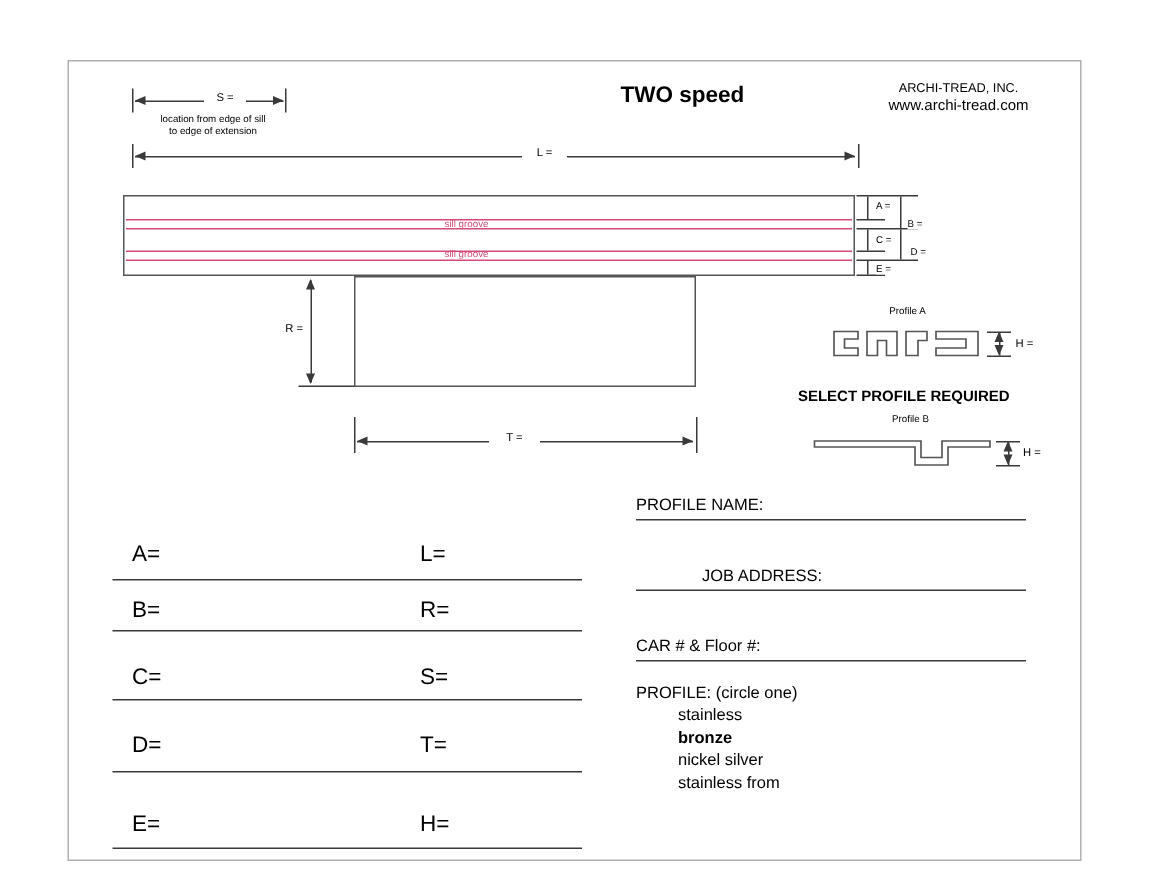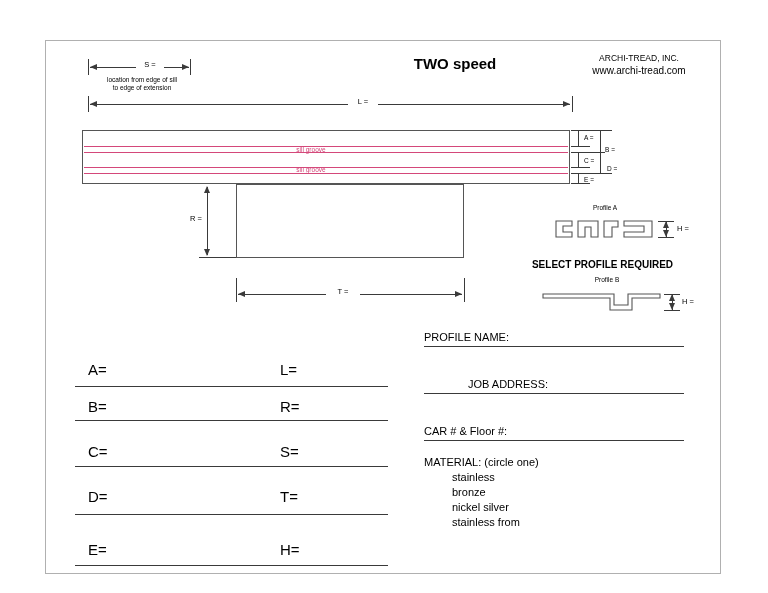--- a/index.html
+++ b/index.html
@@ -152,19 +152,19 @@
 
   <div class="lbl rightlbl" style="left:424px; top:331px;">PROFILE NAME:</div>
   <div class="hl" style="left:424px; top:346px; width:260px;"></div>
 
   <div class="lbl rightlbl" style="left:424px; top:378px;margin-left:44px;">JOB ADDRESS:</div>
   <div class="hl" style="left:424px; top:393px; width:260px;"></div>
 
   <div class="lbl rightlbl" style="left:424px; top:425px;text-align:center;">CAR # &amp; Floor #:</div>
   <div class="hl" style="left:424px; top:440px; width:260px;"></div>
 
-  <div class="lbl rightlbl" style="left:424px; top:456px;">MATERIAL:  (circle one)</div>
+  <div class="lbl rightlbl" style="left:424px; top:456px;">PROFILE:  (circle one)</div>
   <div class="lbl rightlbl" style="left:452px; top:471px;">stainless</div>
-  <div class="lbl rightlbl" style="left:452px; top:486px;">bronze</div>
+  <div class="lbl rightlbl" style="left:452px; top:486px;font-weight:bold;">bronze</div>
   <div class="lbl rightlbl" style="left:452px; top:501px;">nickel silver</div>
   <div class="lbl rightlbl" style="left:452px; top:516px;">stainless from</div>
 
 </div>
 
 </body></html>

